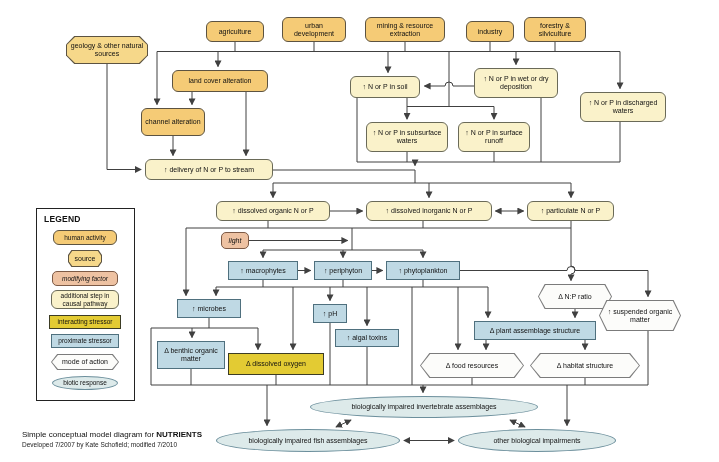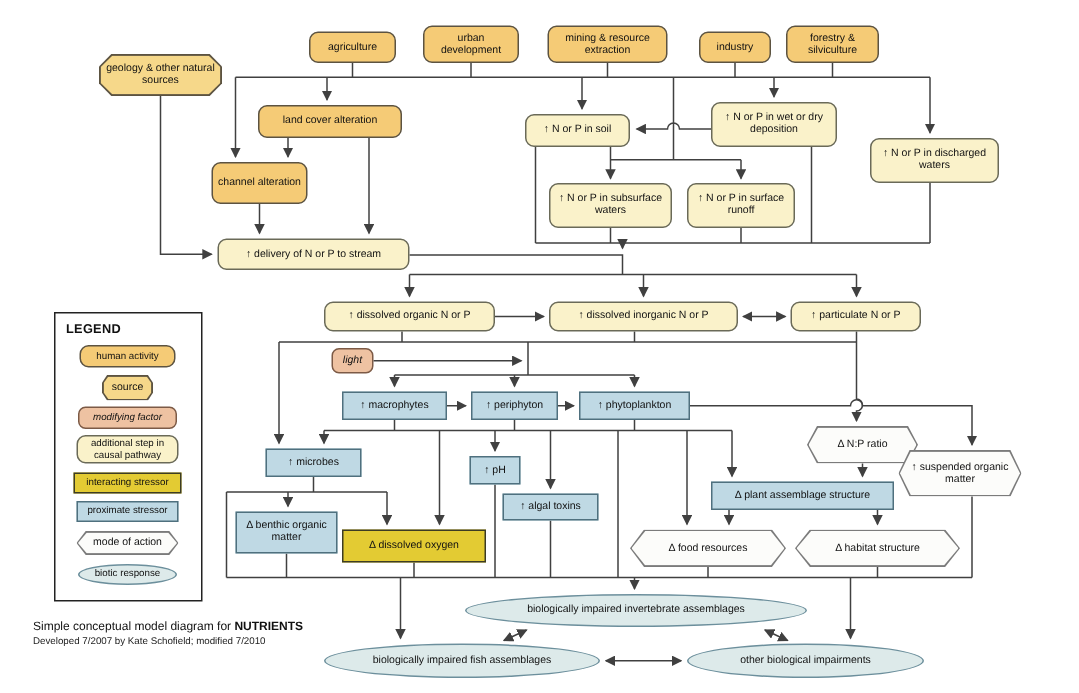--- a/index.html
+++ b/index.html
@@ -22,21 +22,21 @@
   .oct{clip-path:polygon(10% 0,90% 0,100% 30%,100% 70%,90% 100%,10% 100%,0 70%,0 30%);}
   .octwrap{background:#5c5341;}
   .octwrap .fill{background:#F6D88A;}
   .hex{clip-path:polygon(9% 0,91% 0,100% 50%,91% 100%,9% 100%,0 50%);}
   .hexwrap{background:#7b7b7b;}
   .hexwrap .fill{background:#FCFCFA;}
   .legend{position:absolute;left:36px;top:208px;width:97px;height:191px;
           border:1px solid #222;background:#fff;}
   .legend-title{position:absolute;left:7px;top:5px;font-size:8.5px;font-weight:bold;letter-spacing:.2px;}
   .lgitem{font-size:6.5px;}
-  .caption{position:absolute;left:22px;top:413px;font-size:8px;}
+  .caption{position:absolute;left:22px;top:430px;font-size:8px;}
   .caption .sub{font-size:6.5px;margin-top:2px;color:#222;}
   b{font-weight:bold;}
 </style>
 </head>
 <body>
 
 <div class="canvas">
 
   <svg class="wires" viewBox="0 0 719 462">
     <defs>

